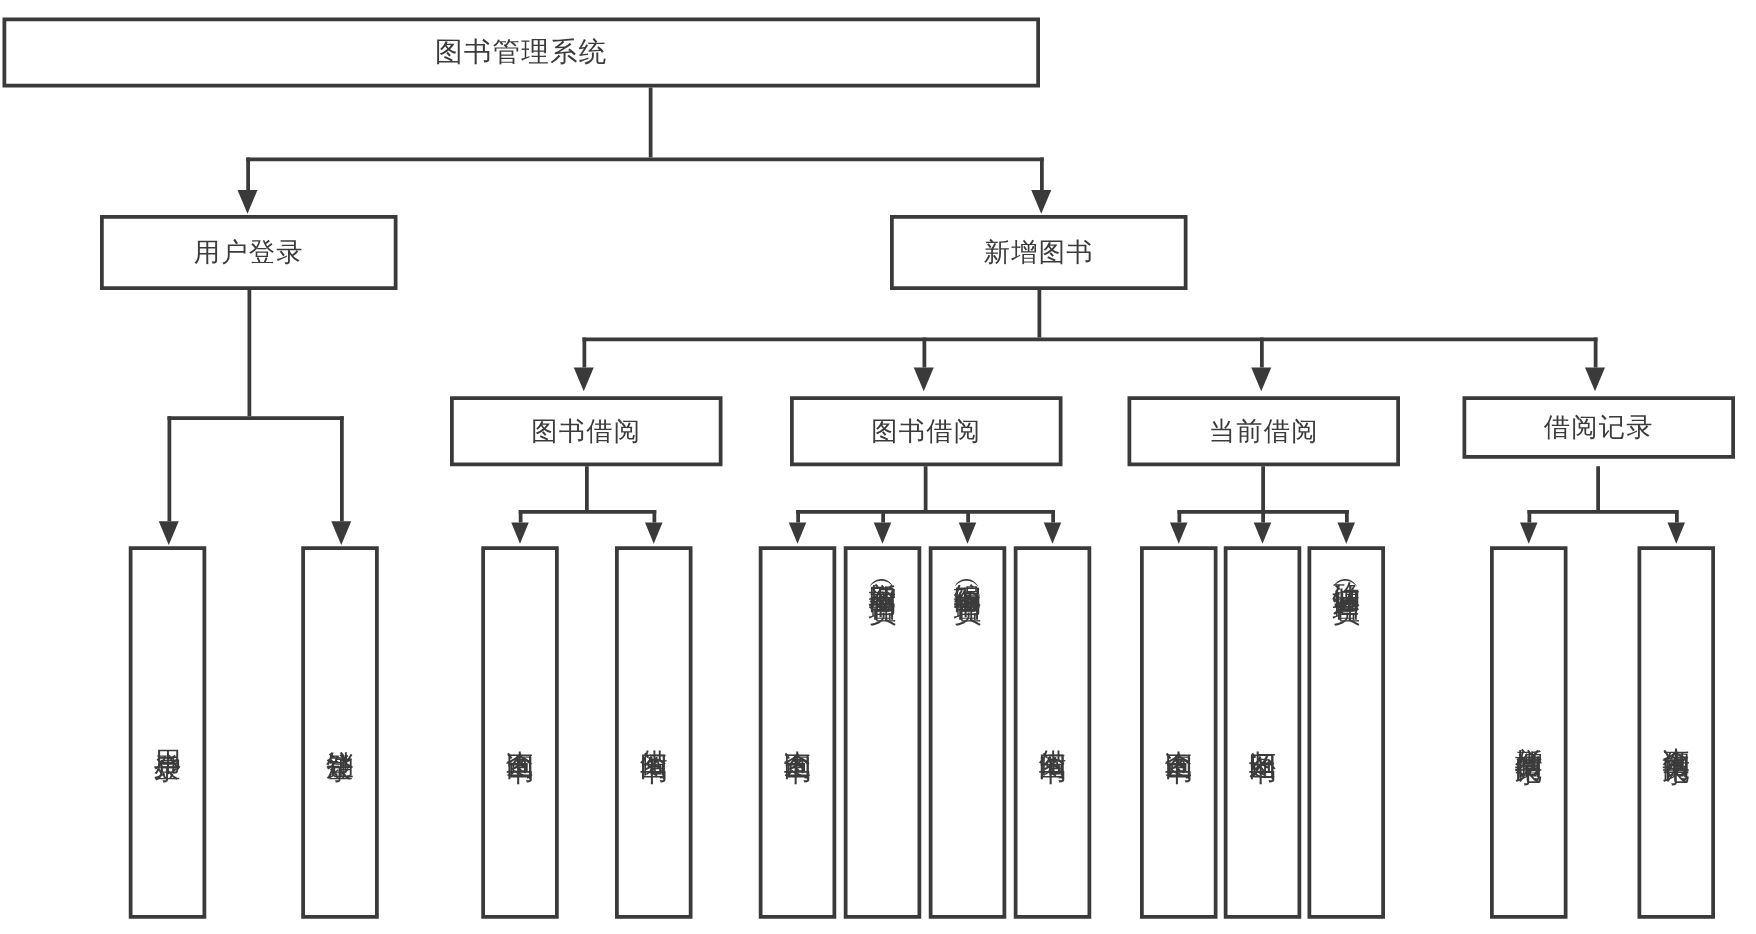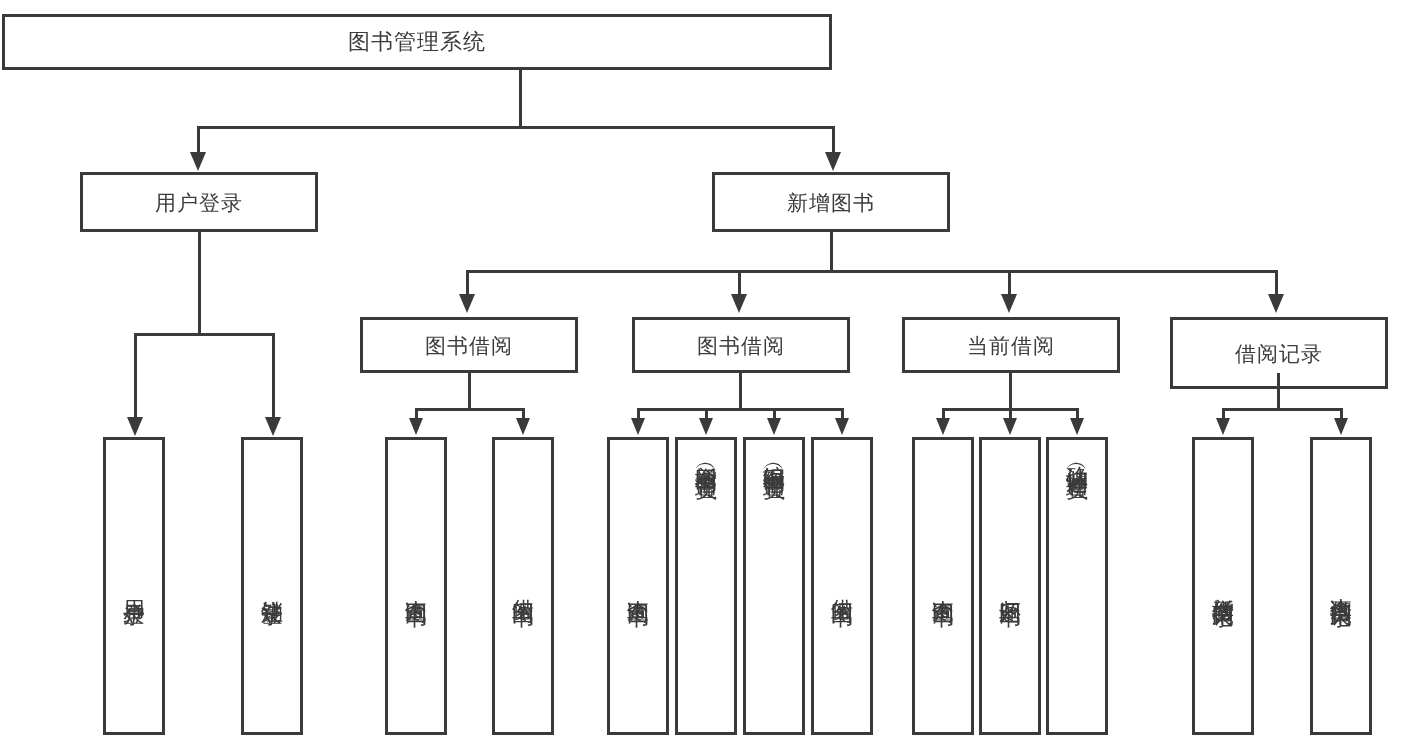--- a/index.html
+++ b/index.html
@@ -134,21 +134,21 @@
   </div>
 
   <div class="node h" style="left:632px;top:317px;width:218px;height:56px;">
     <span class="lbl">图书借阅</span>
   </div>
 
   <div class="node h" style="left:902px;top:317px;width:218px;height:56px;text-align:center;">
     <span class="lbl">当前借阅</span>
   </div>
 
-  <div class="node h" style="left:1170px;top:317px;width:218px;height:72px;">
+  <div class="node h" style="left:1170px;top:317px;width:218px;height:50px;">
     <span class="lbl">借阅记录</span>
   </div>
 
   <div class="ln v" style="left:468px;top:373px;height:35px;"></div>
   <div class="ln h" style="left:415px;top:408px;width:110px;"></div>
   <div class="ln v" style="left:415px;top:408px;height:10px;"></div>
   <div class="arrow sm" style="left:409px;top:418px;"></div>
   <div class="ln v" style="left:522px;top:408px;height:10px;"></div>
   <div class="arrow sm" style="left:516px;top:418px;"></div>
 

